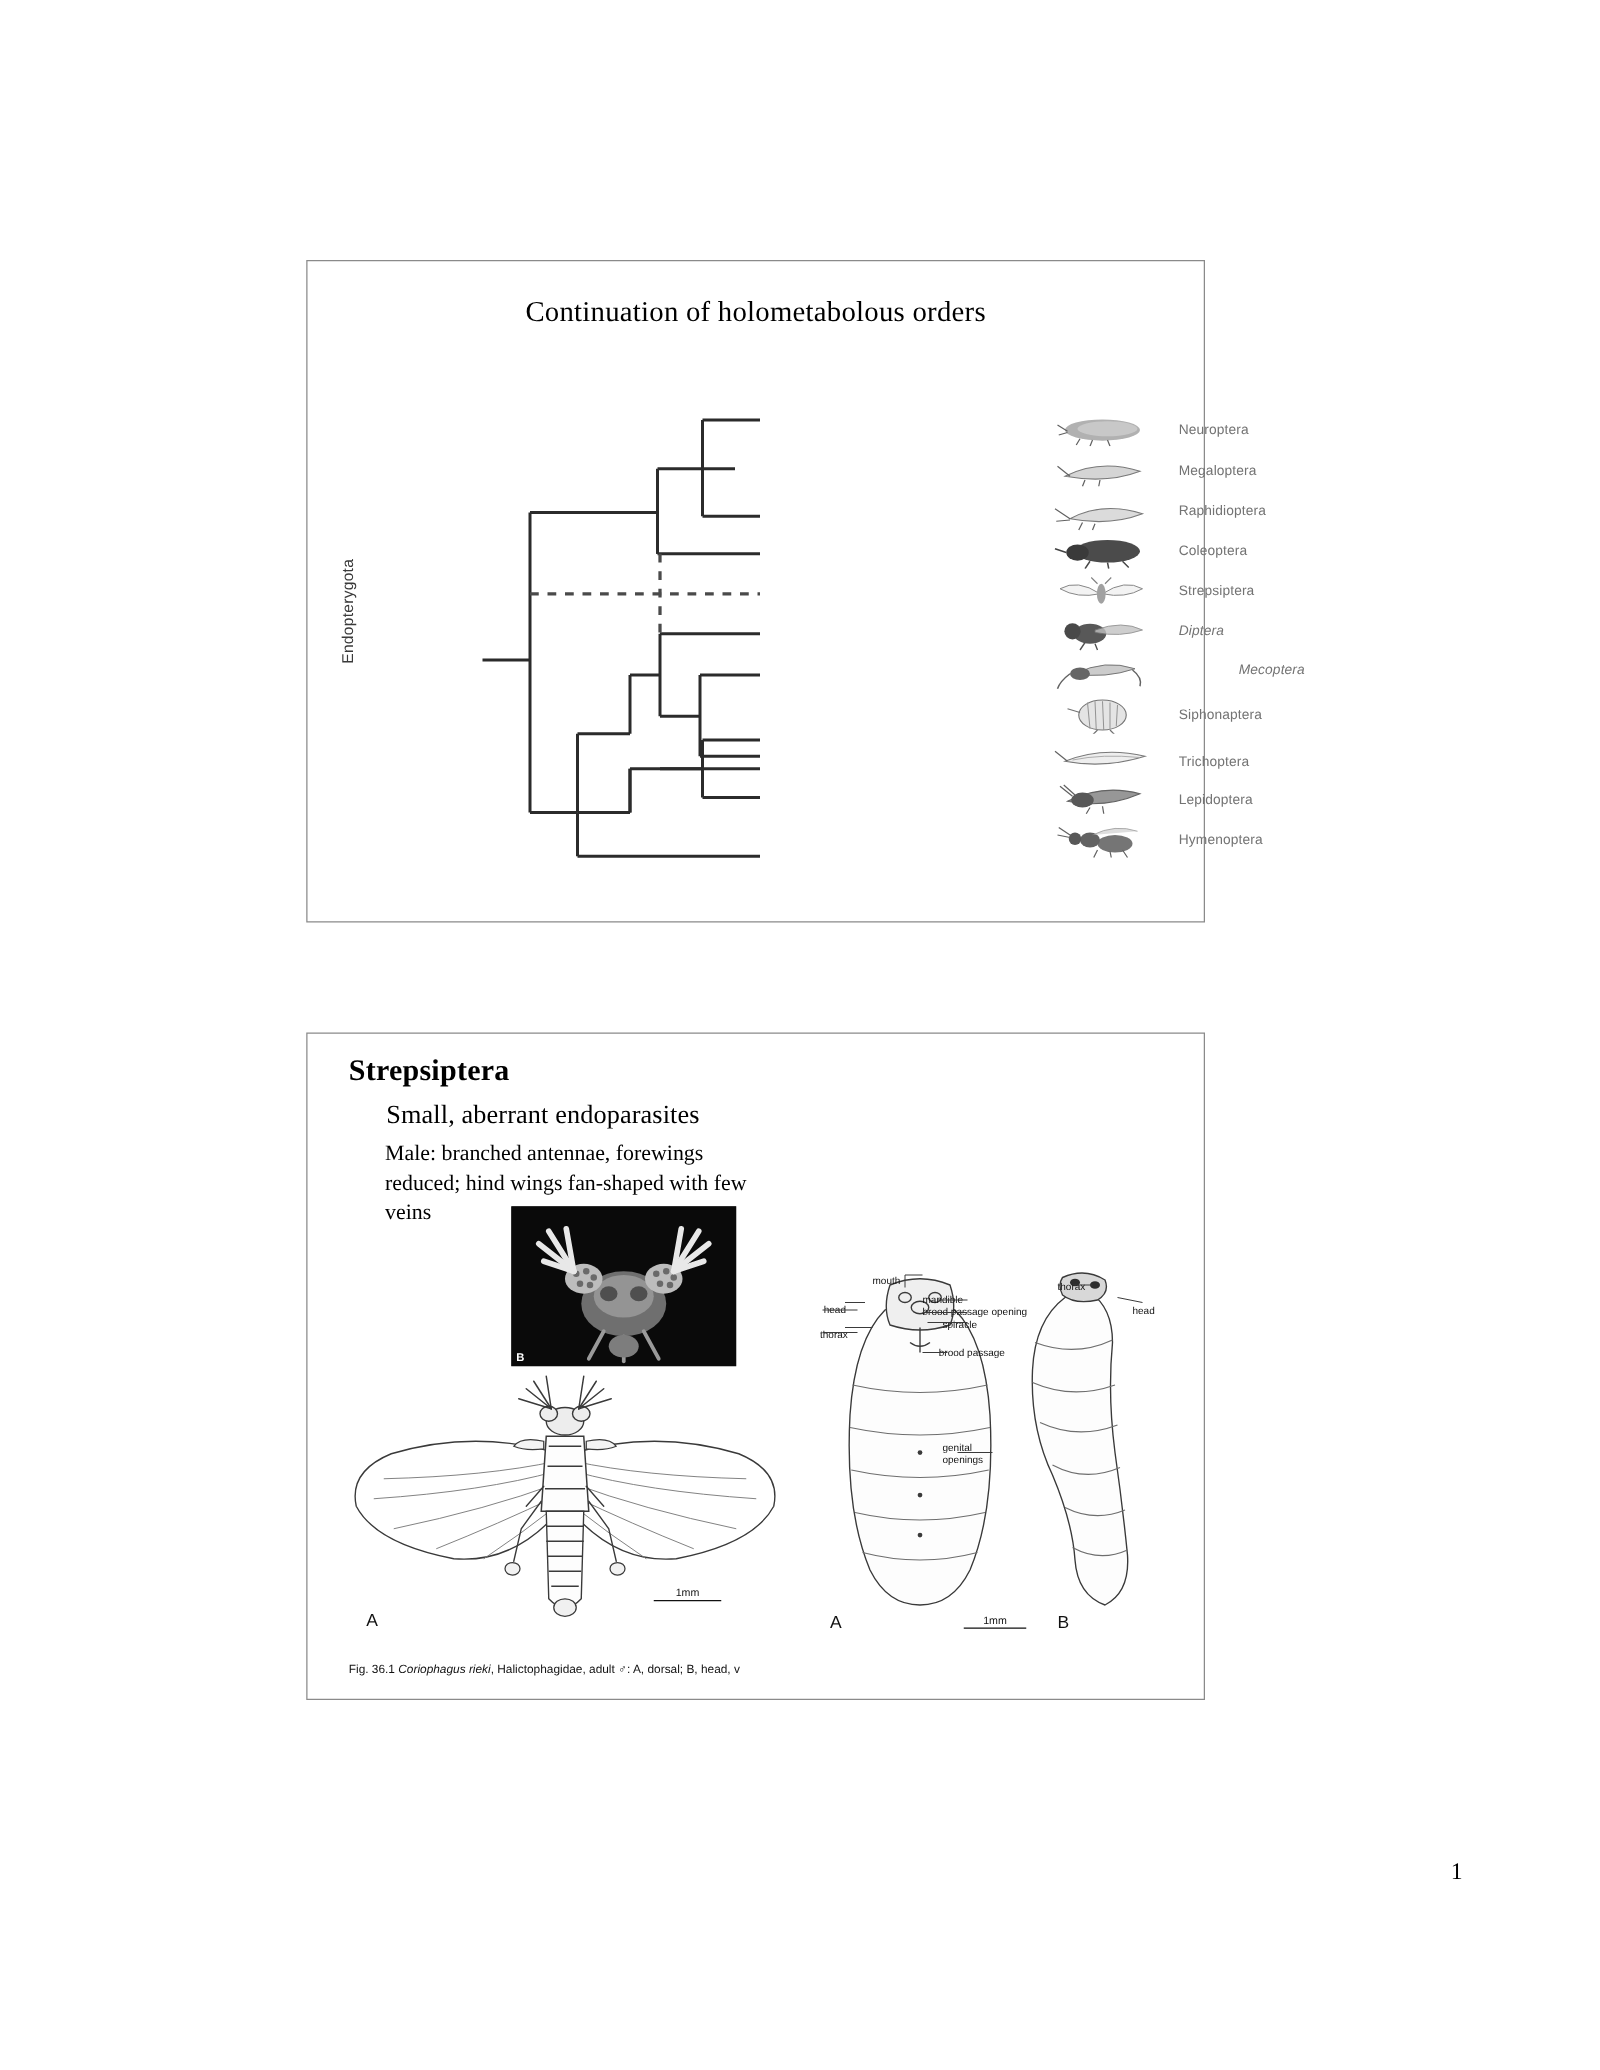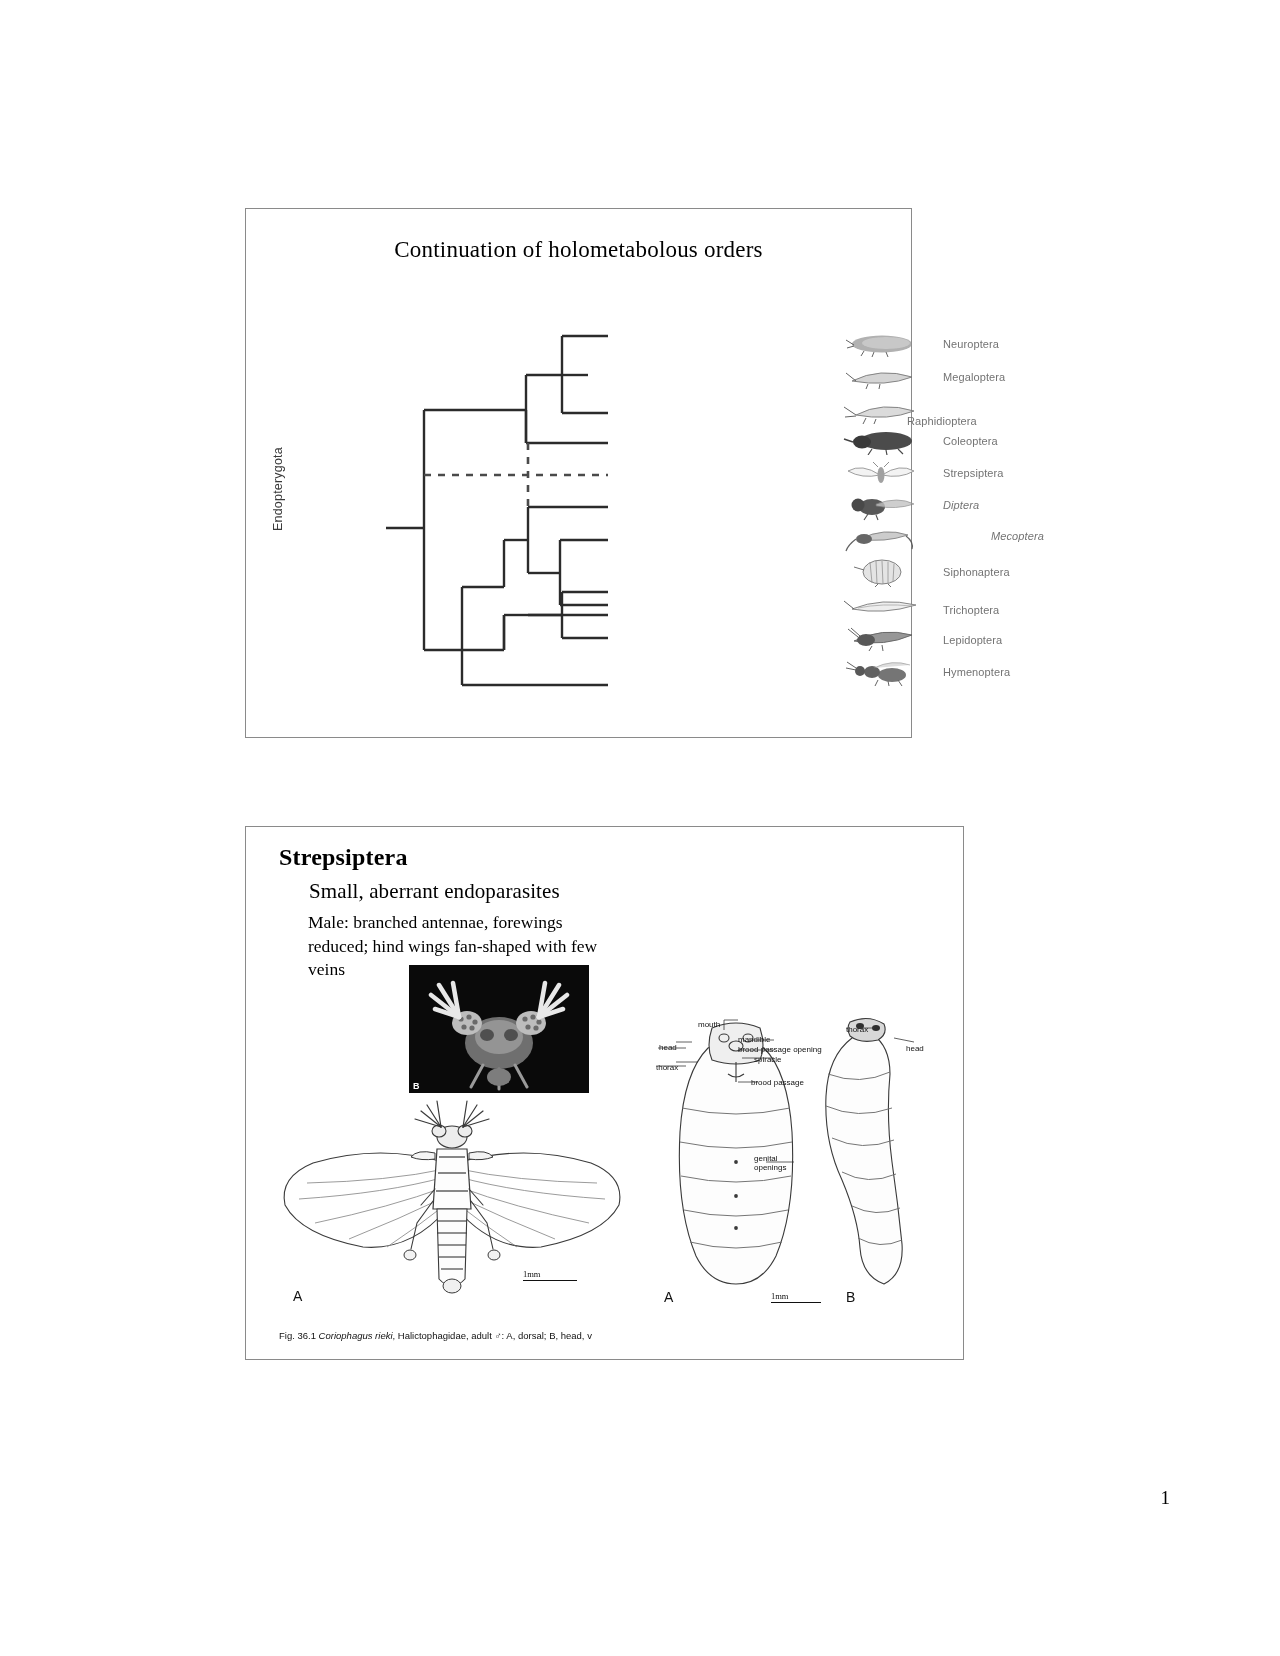--- a/index.html
+++ b/index.html
@@ -16,21 +16,21 @@
     overflow: hidden;
   }
 
   
   .slide {
     position: absolute;
     background: #ffffff;
     border: 1px solid #8a8a8a;
     box-sizing: border-box;
   }
-  #slide-one { left: 245px; top: 208px; width: 667px; height: 530px; }
+  #slide-one { left: 245px; top: 208px; width: 719px; height: 530px; }
   #slide-two { left: 245px; top: 826px; width: 719px; height: 534px; }
 
   
   .slide1-title {
     position: absolute;
     left: 0; right: 0;
     top: 28px;
     text-align: center;
     font-size: 23px;
     letter-spacing: .2px;
@@ -142,23 +142,24 @@
   }
   .lead-label {
     position: absolute;
     font-family: "Liberation Sans", sans-serif;
     font-size: 8px;
     color: #111;
     white-space: nowrap;
   }
   .scalebar {
     position: absolute;
-    font-family: Liberation Serif, serif;
+    font-family: Liberation Sans, sans-serif;
     font-size: 8.5px;
     color: #111;
+    text-align: center;
     white-space: nowrap;
   }
   .scalebar .bar {
     height: 0; border-top: 1.4px solid #111;
     margin-top: 1px;
   }
 
   
   .page-num {
     position: absolute;
@@ -341,21 +342,21 @@
       <ellipse cx="30" cy="13" rx="8" ry="6" fill="#555"></ellipse>
       <circle cx="18" cy="12" r="5" fill="#4a4a4a"></circle>
       <path d="M32 9 Q50 0 68 6" fill="#cfcfcf" opacity=".75" stroke="#777" stroke-width=".7"></path>
       <path d="M14 9 L5 3 M14 11 L4 9" stroke="#555" stroke-width="1"></path>
       <path d="M36 21 l-3 6 M46 22 l1 5 M56 21 l4 6" stroke="#555" stroke-width="1"></path>
     </svg>
   </div>
 
   <div class="tip-label" style="left:697px; top:129px;">Neuroptera</div>
   <div class="tip-label" style="left:697px; top:162px;">Megaloptera</div>
-  <div class="tip-label" style="left:661px; top:194px;margin-top:12px;">Raphidioptera</div>
+  <div class="tip-label" style="left:697px; top:194px;">Raphidioptera</div>
   <div class="tip-label" style="left:697px; top:226px;">Coleoptera</div>
   <div class="tip-label" style="left:697px; top:258px;">Strepsiptera</div>
   <div class="tip-label" style="left:697px; top:290px;font-style:italic;">Diptera</div>
   <div class="tip-label ital" style="left:697px; top:321px;margin-left:48px;">Mecoptera</div>
   <div class="tip-label" style="left:697px; top:357px;">Siphonaptera</div>
   <div class="tip-label" style="left:697px; top:395px;">Trichoptera</div>
   <div class="tip-label" style="left:697px; top:425px;">Lepidoptera</div>
   <div class="tip-label" style="left:697px; top:457px;">Hymenoptera</div>
 </div>
 

